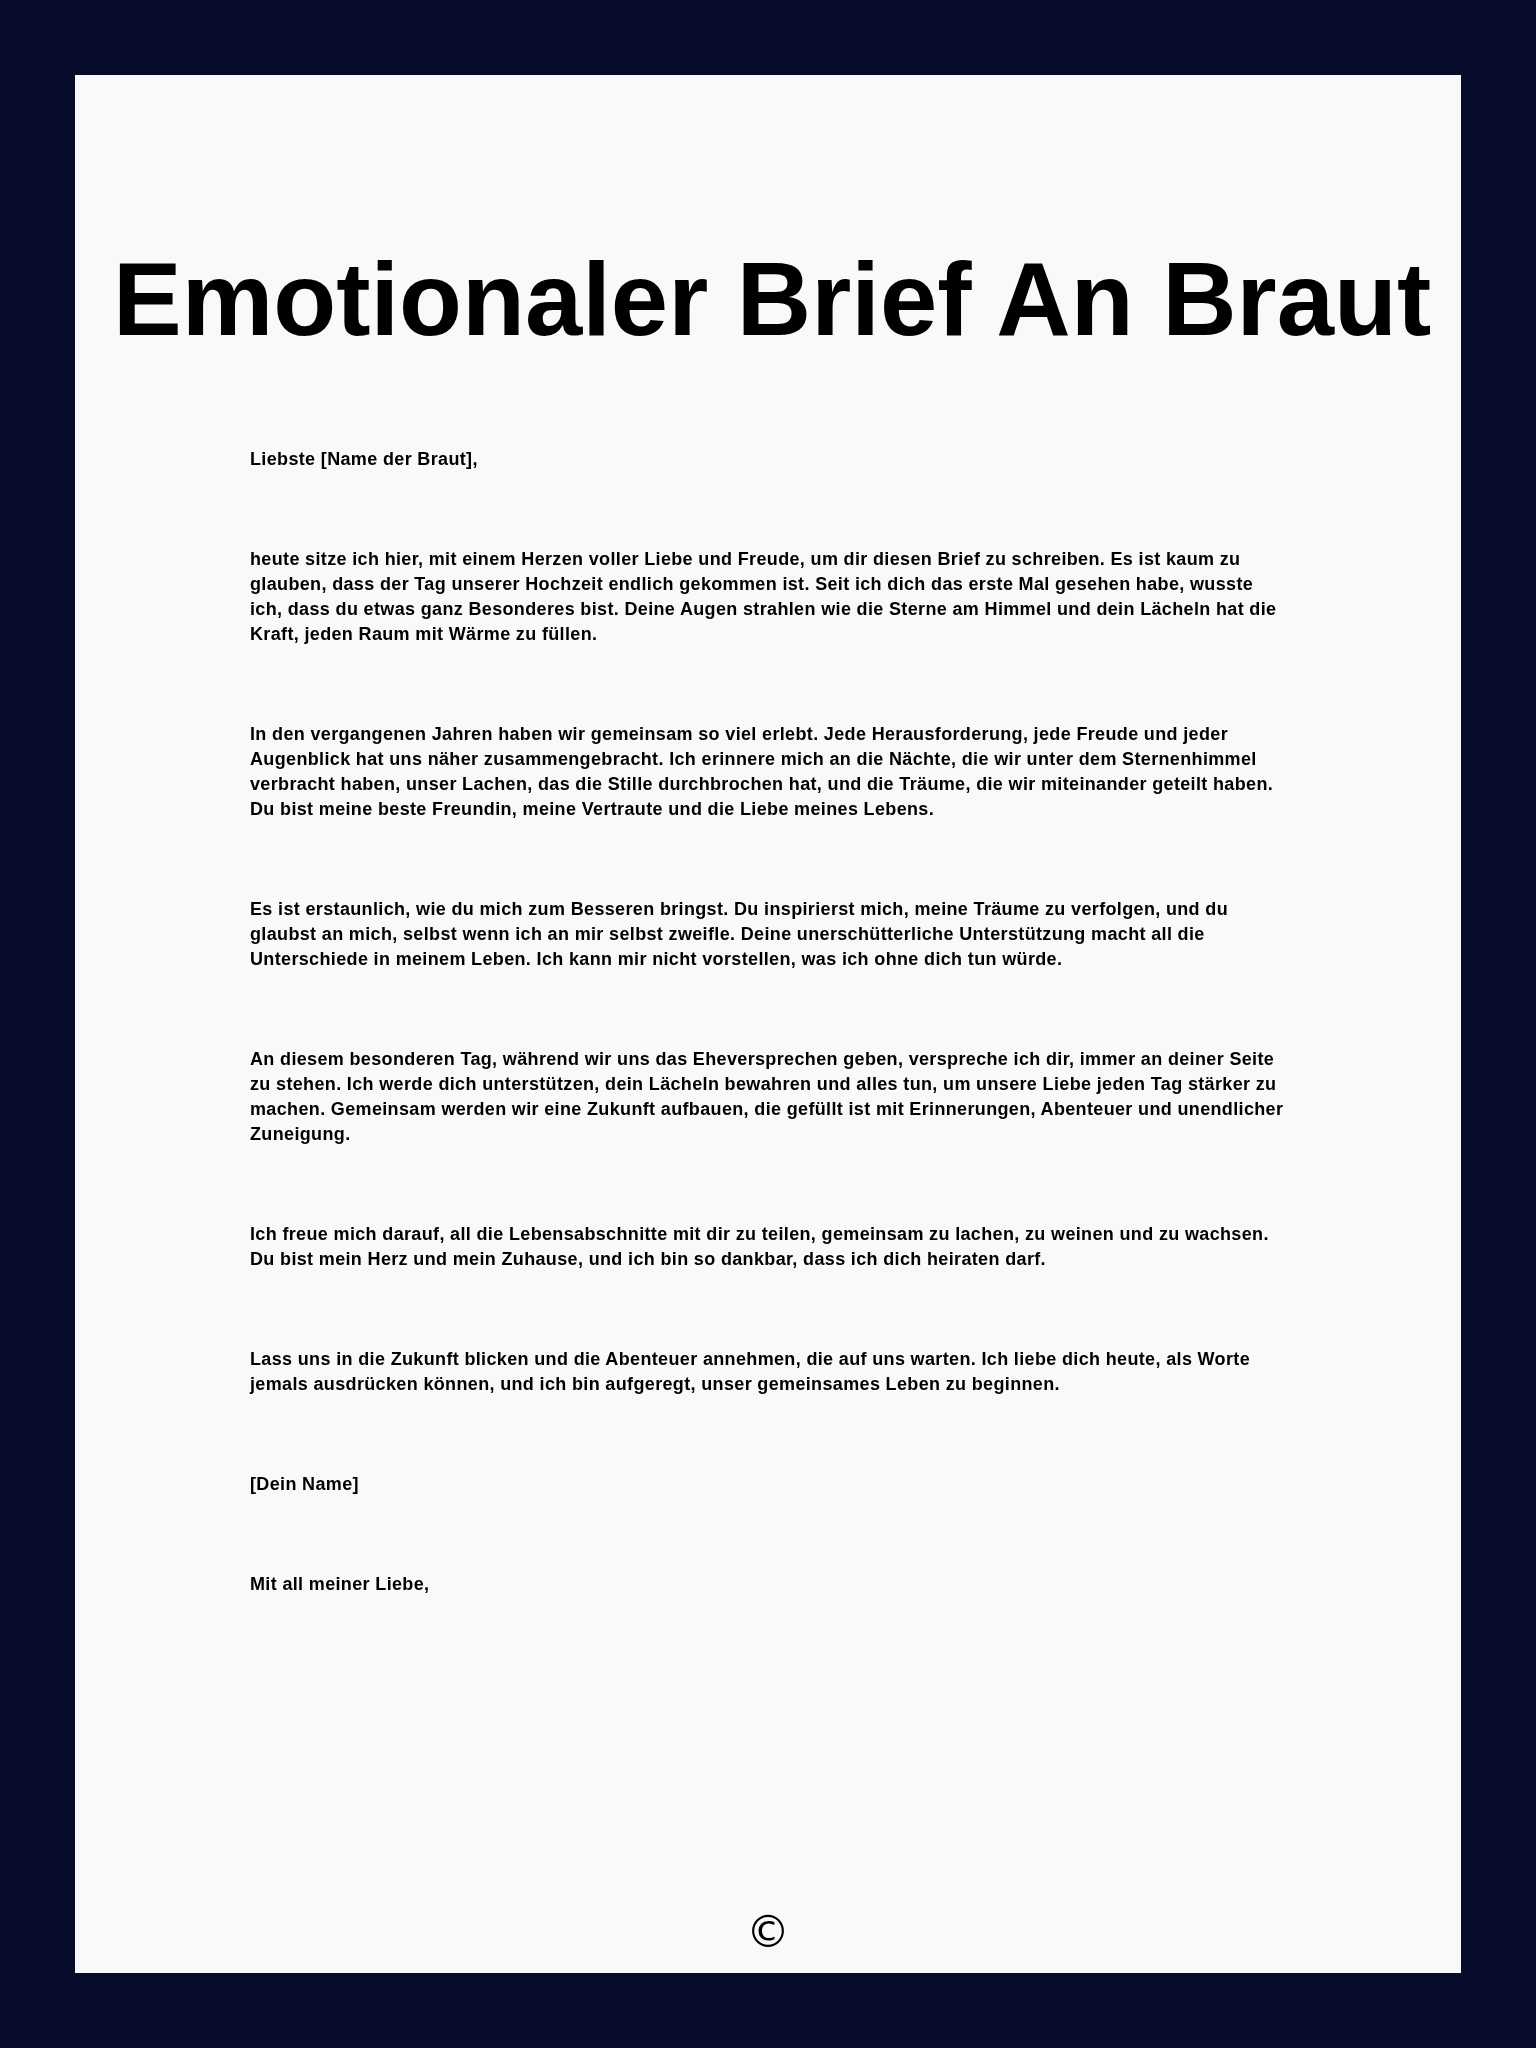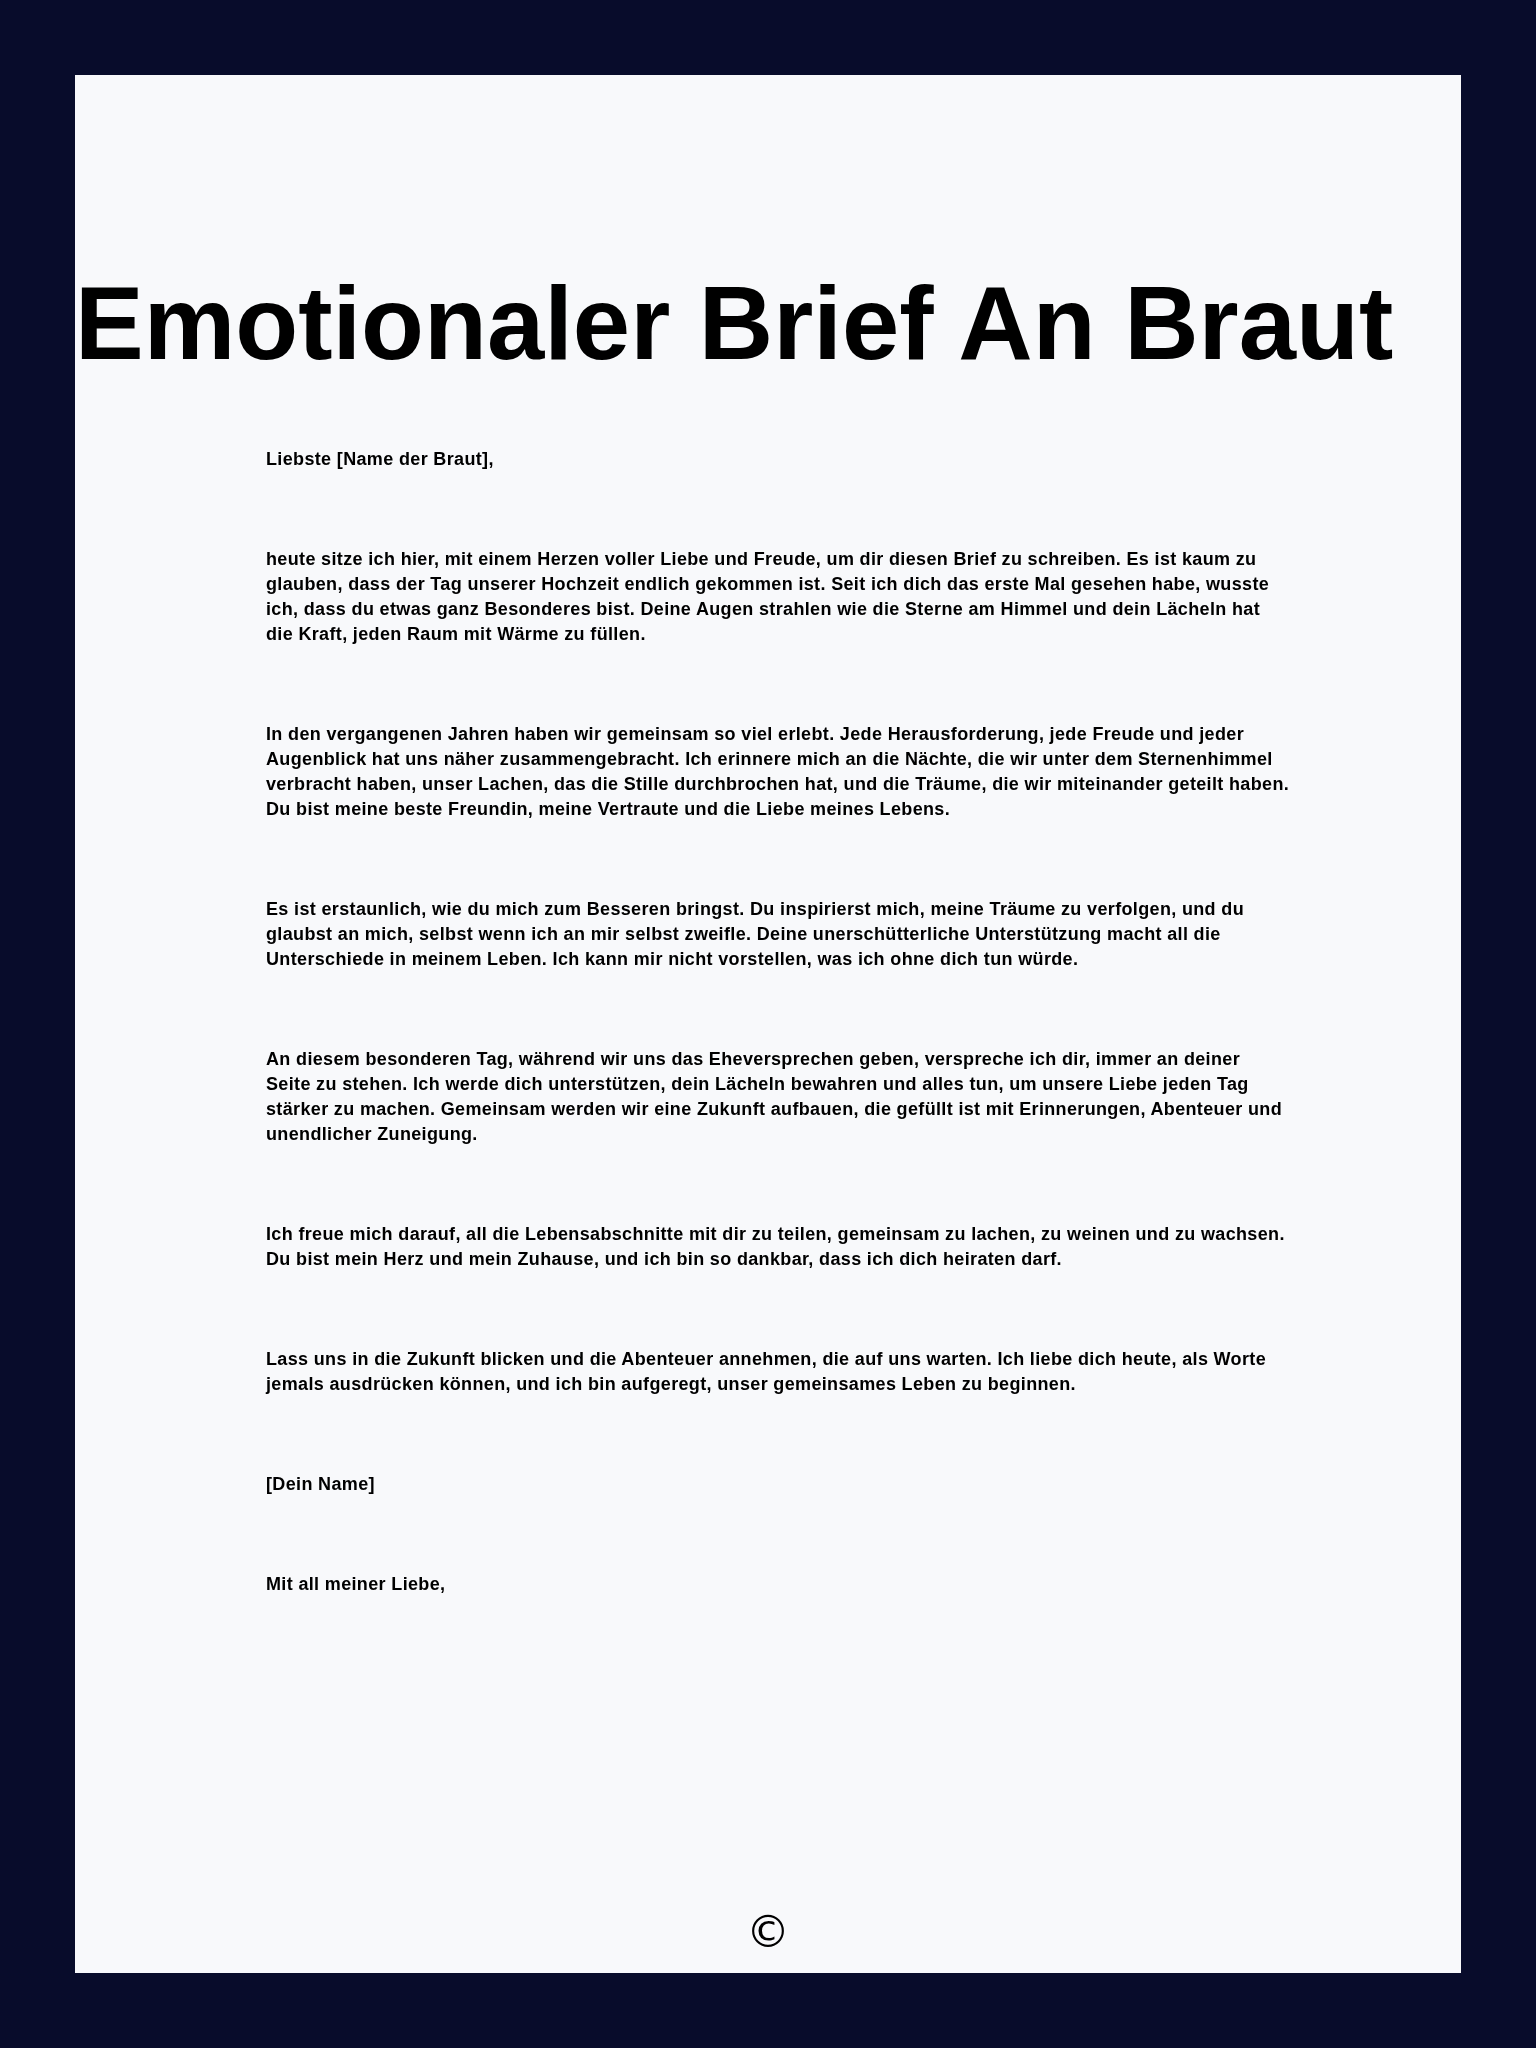--- a/index.html
+++ b/index.html
@@ -17,45 +17,46 @@
       position: absolute;
       left: 75px;
       top: 75px;
       width: 1386px;
       height: 1898px;
       background: #f8f9fb;
     }
     .title {
       position: absolute;
       left: 0;
-      top: 190px;
+      top: 166px;
       width: 1250px;
       margin: 0;
       text-align: center;
       font-family: "Liberation Sans", sans-serif;
       font-weight: bold;
       font-size: 103px;
       line-height: 118px;
       color: #000000;
       white-space: nowrap;
+      padding-left: 38px;
     }
     .letter {
       position: absolute;
       left: 175px;
       top: 372px;
       width: 1040px;
       font-family: "Liberation Sans", sans-serif;
       font-weight: bold;
       font-size: 18px;
       line-height: 25px;
       letter-spacing: 0.35px;
       color: #000000;
     }
     .letter p {
-      margin: 0 0 75px 16px;
+      margin: 0 0 75px 0;
     }
     .copyright {
       position: absolute;
       left: 0;
       width: 1386px;
       top: 1832px;
       text-align: center;
       font-family: "DejaVu Sans", sans-serif;
       font-size: 44px;
       line-height: 50px;

